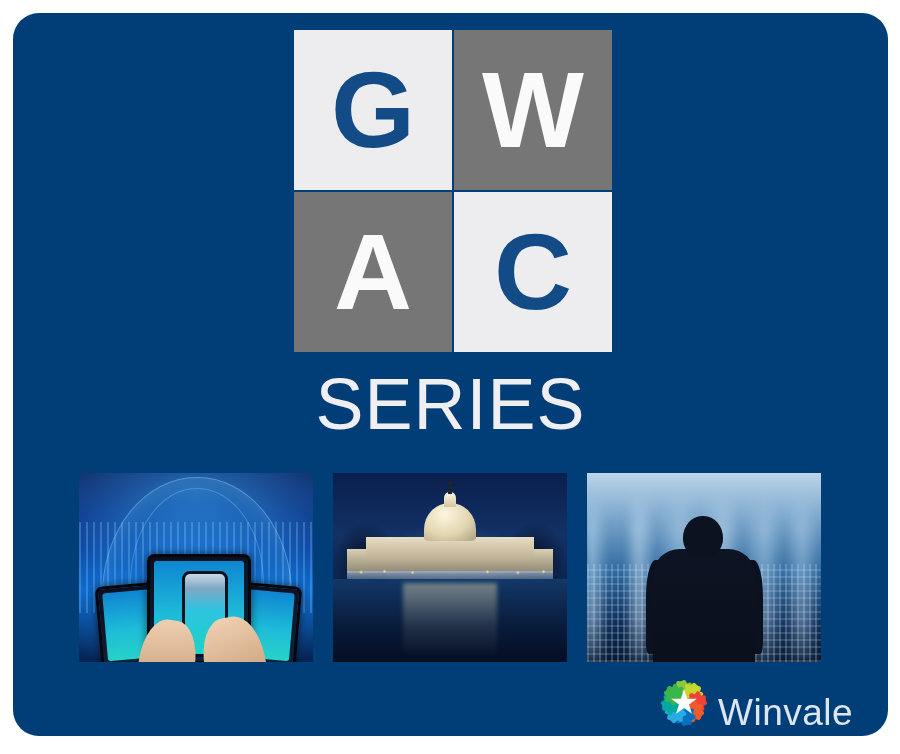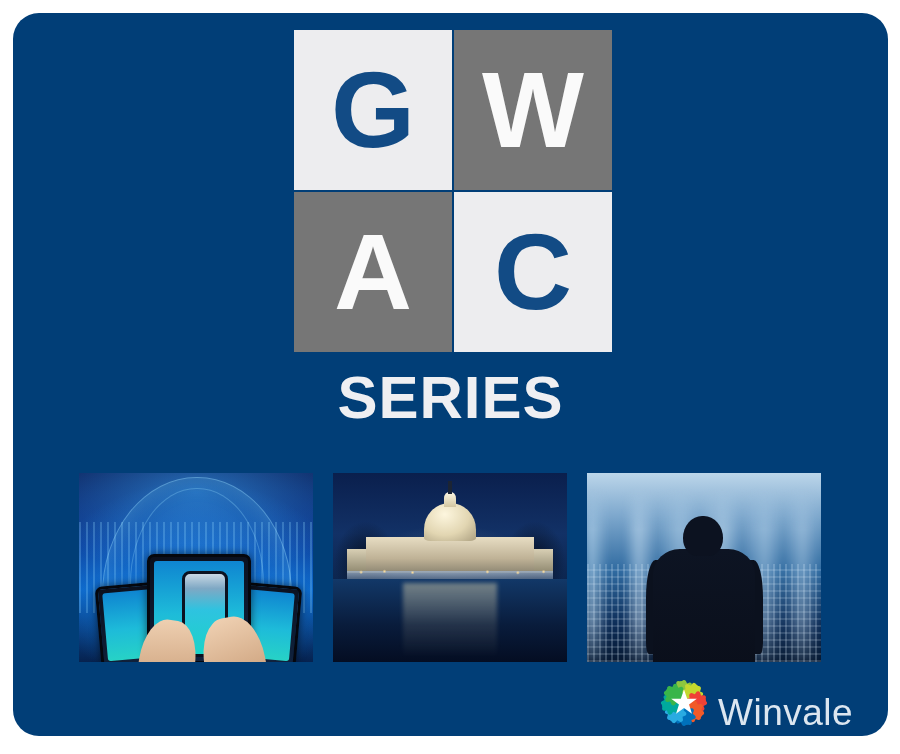--- a/index.html
+++ b/index.html
@@ -51,22 +51,22 @@
   .tile-dark  { background: #767676; color: #FAFAFA; }
 
   
   #series-word {
     position: absolute;
     left: 0;
     top: 355px;
     width: 875px;
     text-align: center;
     color: #EFEFF2;
-    font-weight: bold;
-    font-size: 60px;
+    font-weight: normal;
+    font-size: 72px;
     letter-spacing: 1px;
     line-height: 1;
   }
 
   
   #photo-strip {
     position: absolute;
     left: 66px;
     top: 460px;
     width: 744px;

